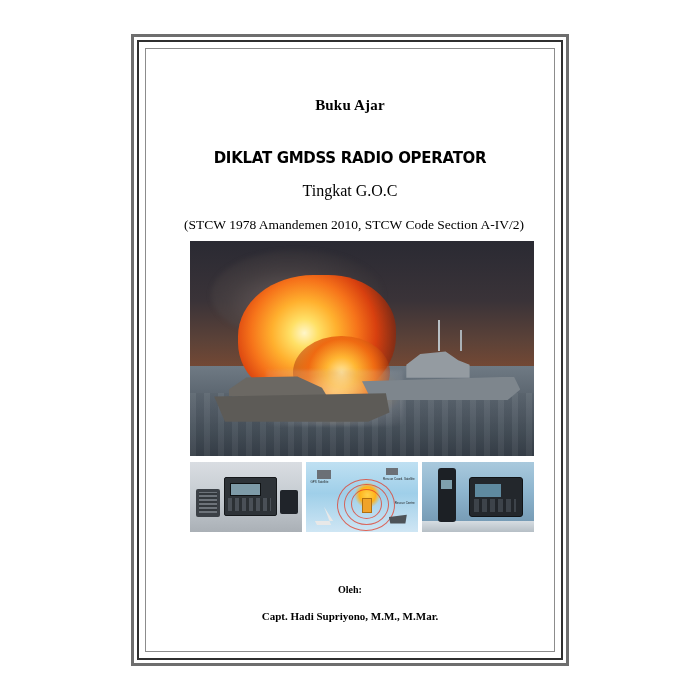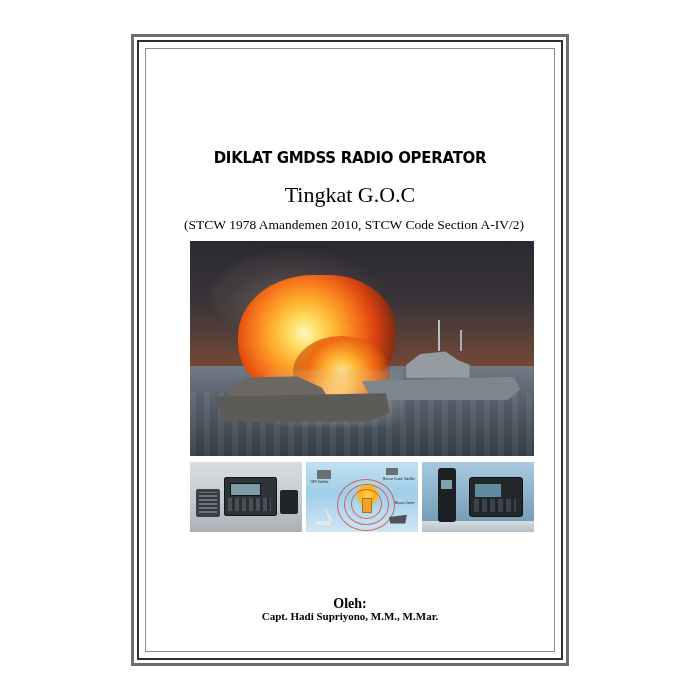--- a/index.html
+++ b/index.html
@@ -88,21 +88,21 @@
     letter-spacing: -0.3px;
   }
 
   .sub-title {
     position: absolute;
     top: 133px;
     left: 0;
     width: 100%;
     text-align: center;
     font-family: "Liberation Serif", serif;
-    font-size: 22px;
+    font-size: 16px;
     color: #000000;
   }
 
   .standard-line {
     position: absolute;
     top: 168px;
     left: 4px;
     width: 100%;
     text-align: center;
     font-family: "Liberation Serif", serif;
@@ -364,27 +364,27 @@
     position: absolute; left: 8%; bottom: 10%; width: 80%; height: 36%;
     background: repeating-linear-gradient(90deg, #3d434a 0 5px, #22262b 5px 8px);
   }
   .t3 .base {
     position: absolute; left: 0; bottom: 0; width: 100%; height: 16%;
     background: linear-gradient(180deg, #d6dde2 0%, #b6bfc6 100%);
   }
 
   .author-label {
     position: absolute;
-    top: 547px;
+    top: 535px;
     left: 0;
     width: 100%;
     text-align: center;
     font-family: "Liberation Serif", serif;
     font-weight: bold;
-    font-size: 14px;
+    font-size: 10px;
     color: #000000;
   }
   .author-name {
     position: absolute;
     top: 561px;
     left: 0;
     width: 100%;
     text-align: center;
     font-family: "Liberation Serif", serif;
     font-weight: bold;
@@ -396,20 +396,21 @@
 <body>
 
 <div class="page">
 
   <div class="cover-outer">
     <div class="cover-mid">
       <div class="cover-inner">
 
         <div class="content">
 
+          <div class="kicker">Buku Ajar</div>
 
           <div class="main-title">DIKLAT GMDSS RADIO OPERATOR</div>
 
           <div class="sub-title">Tingkat G.O.C</div>
 
           <div class="standard-line">(STCW 1978 Amandemen 2010, STCW Code Section A-IV/2)</div>
 
           <div class="hero">
             <div class="sky"></div>
             <div class="sea"></div>

